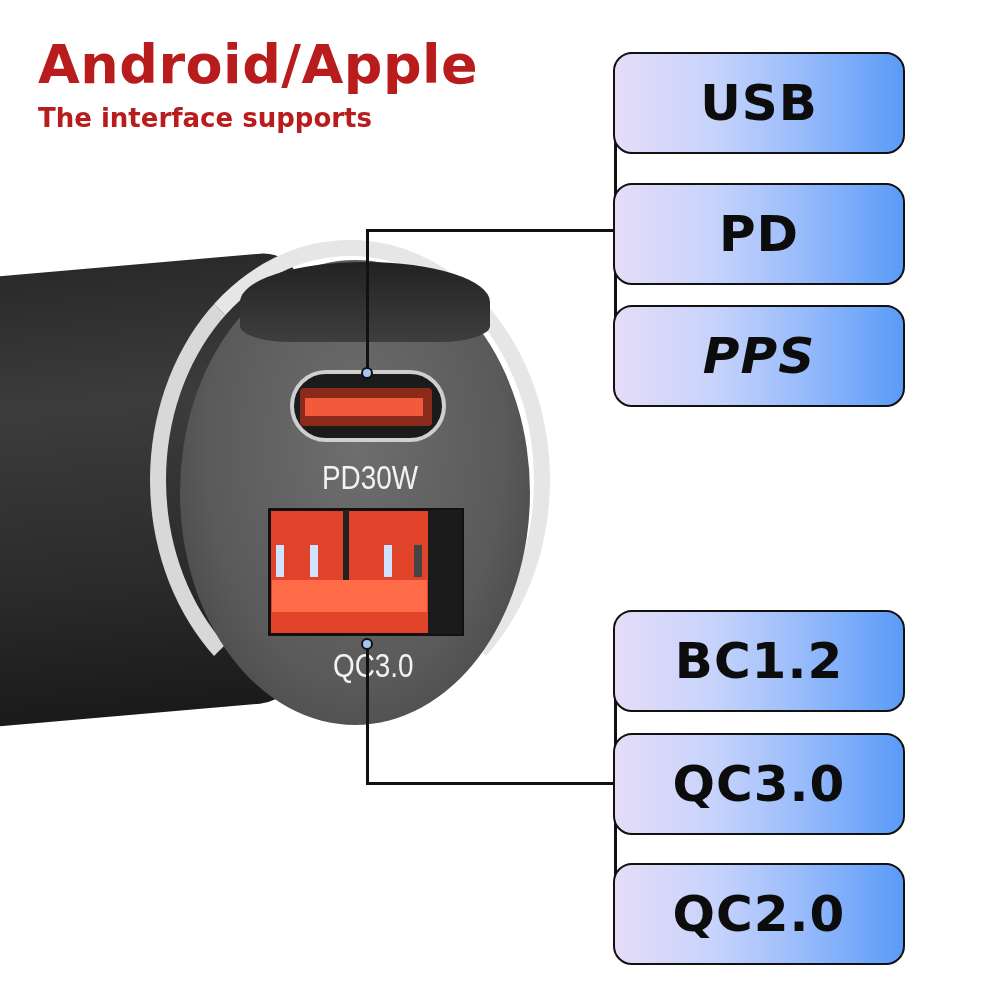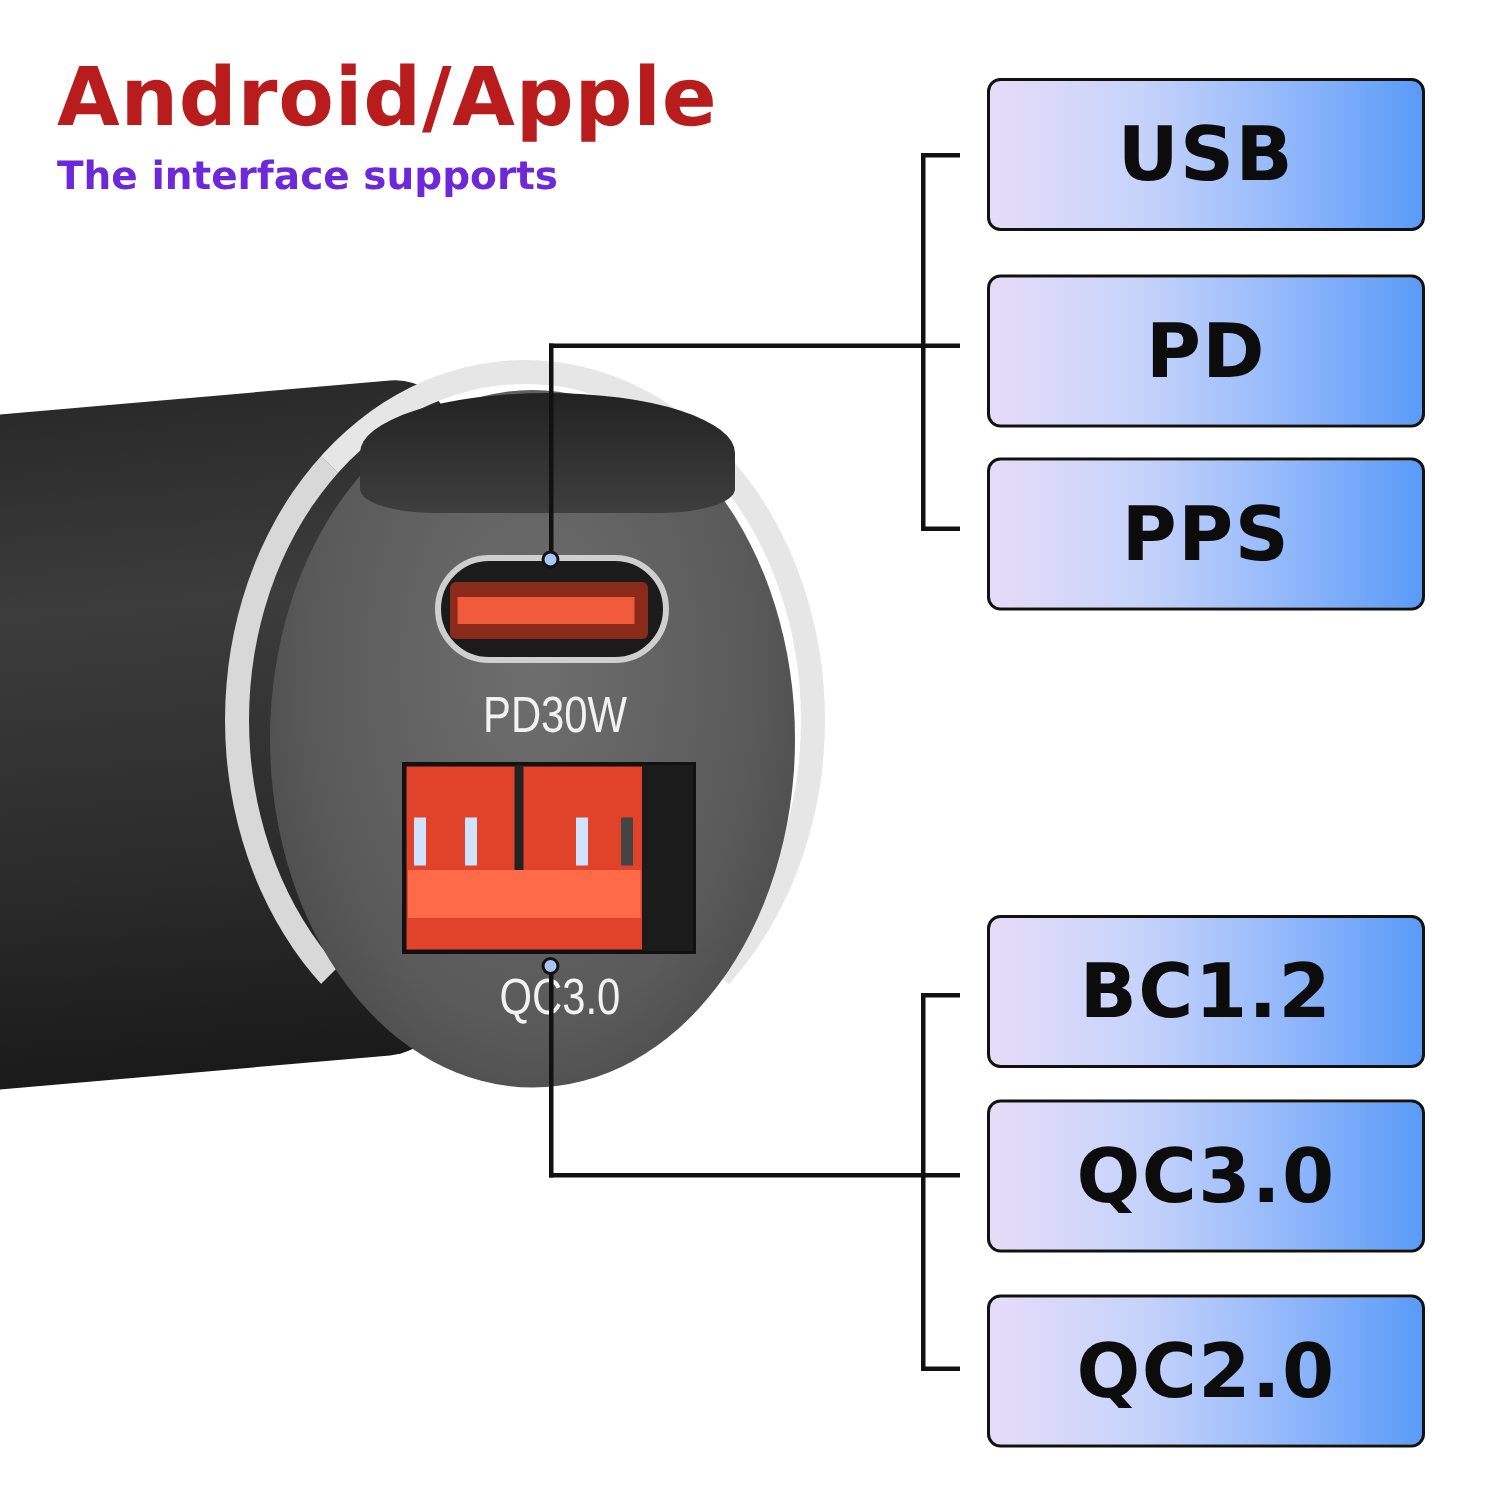--- a/index.html
+++ b/index.html
@@ -1,21 +1,21 @@
 <!DOCTYPE html>
 <html><head>
   <meta charset="utf-8">
   <style>
     html, body { margin:0; padding:0; }
     body { width:1000px; height:1000px; background:#ffffff; position:relative; overflow:hidden; font-family:"DejaVu Sans", sans-serif; }
     .headline { position:absolute; left:38px; top:38px; font-weight:bold; font-size:54px; letter-spacing:0.5px; color:#b91c1c; line-height:1; }
-    .sub { position:absolute; left:38px; top:103px; font-weight:bold; font-size:26px; line-height:30px; color:#6d28d9; }
+    .sub { position:absolute; left:38px; top:103px; font-weight:bold; font-size:26px; line-height:30px; color:#b91c1c; }
 
-    .proto-box { position:absolute; left:658px; width:292px; height:102px; box-sizing:border-box;
-      border:2.5px solid #111; border-radius:9px;
+    .proto-box { position:absolute; left:613px; width:292px; height:102px; box-sizing:border-box;
+      border:2.5px solid #111; border-radius:19px;
       background:linear-gradient(90deg,#e6dcf8 0%,#c6d3fb 35%,#98bbfb 65%,#5a9bf8 100%);
       display:flex; align-items:center; justify-content:center; }
     .proto-label { font-weight:bold; font-size:50px; color:#0c0c0c; letter-spacing:1px; }
 
     .line { position:absolute; background:#111; }
     .dot { position:absolute; width:12px; height:12px; border-radius:50%; background:#a8c4f4; border:2px solid #111; box-sizing:border-box; }
 
     
     .charger { position:absolute; left:0; top:0; width:620px; height:1000px; }
     .body-cyl { position:absolute; left:-40px; top:265px; width:340px; height:450px; background:linear-gradient(180deg,#2a2a2a 0%,#3c3c3c 30%,#2b2b2b 70%,#1a1a1a 100%); border-radius:0 40px 40px 0; transform:skewY(-5deg); }
@@ -75,21 +75,21 @@
 <div class="line" style="left:614px; top:662px; width:26px; height:3px;"></div>
 <div class="line" style="left:614px; top:911px; width:26px; height:3px;"></div>
 <div class="dot" style="left:361px; top:638px;"></div>
 
 <div class="proto-box" style="top:52px;">
   <span class="proto-label">USB</span>
 </div>
 <div class="proto-box" style="top:183px;text-align:center;">
   <span class="proto-label">PD</span>
 </div>
-<div class="proto-box" style="top:305px;">
+<div class="proto-box" style="top:305px;font-style:italic;">
   <span class="proto-label">PPS</span>
 </div>
 
 <div class="proto-box" style="top:610px;">
   <span class="proto-label">BC1.2</span>
 </div>
 <div class="proto-box" style="top:733px;">
   <span class="proto-label">QC3.0</span>
 </div>
 <div class="proto-box" style="top:863px;">

